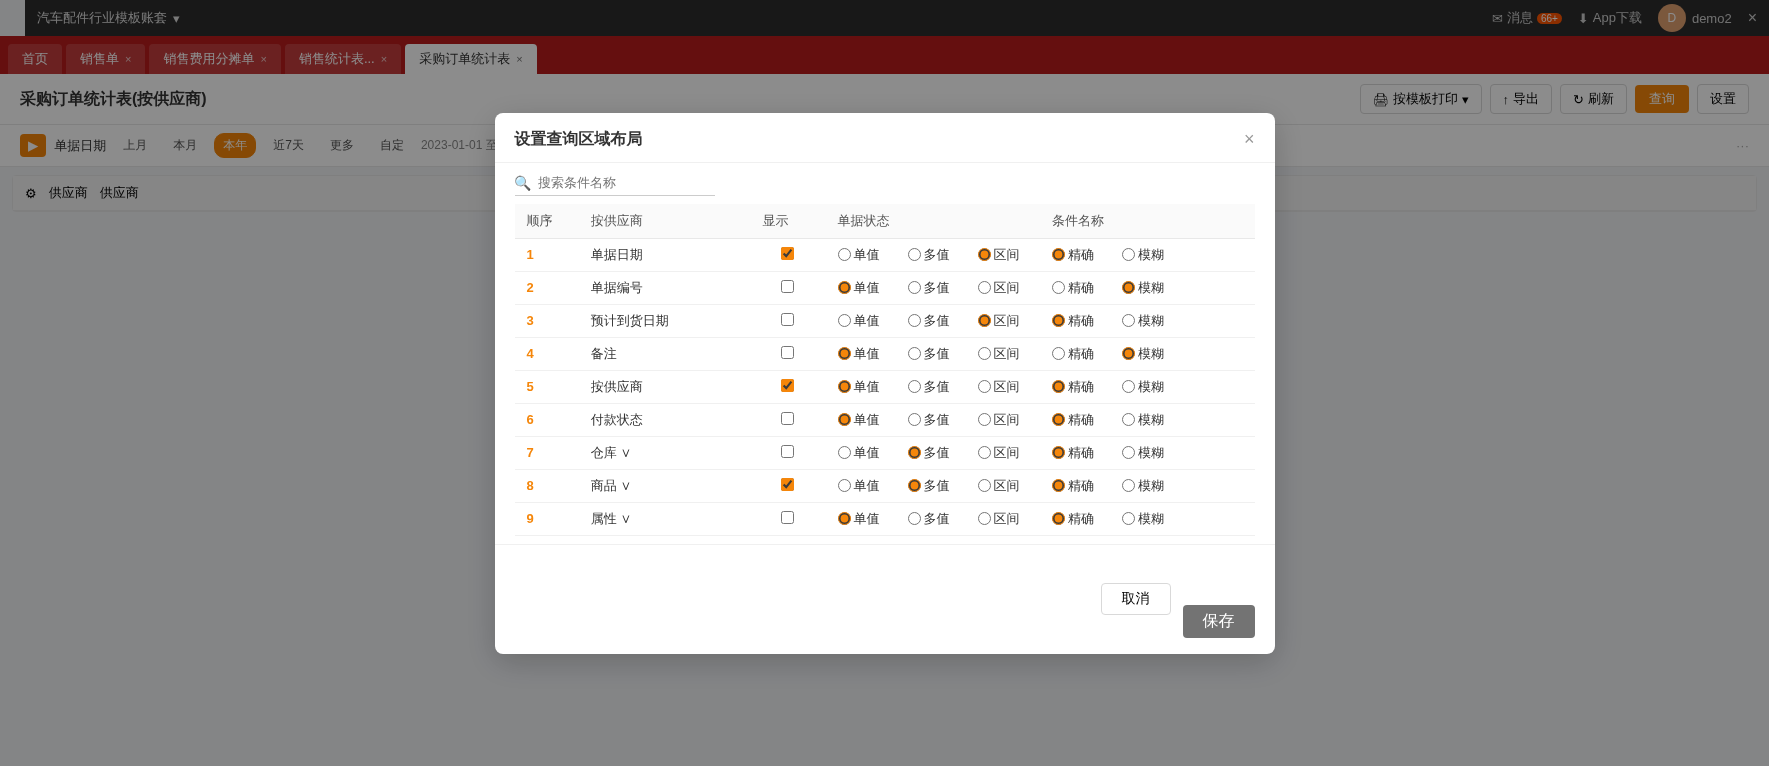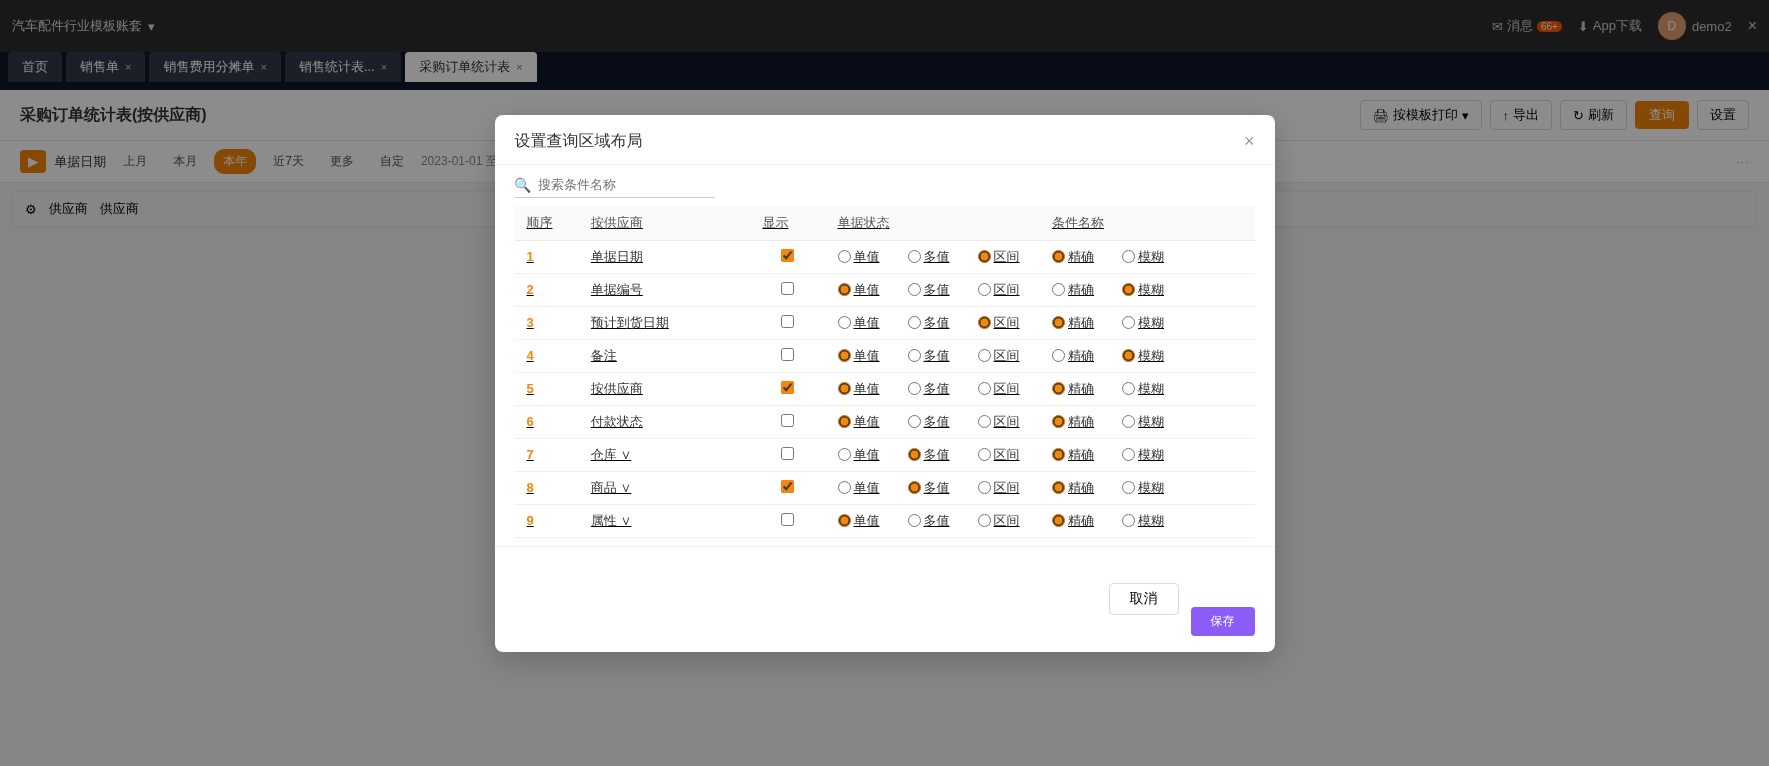--- a/index.html
+++ b/index.html
@@ -1,38 +1,39 @@
 <!DOCTYPE html>
 <html><head>
   <meta charset="utf-8">
   <style>
     * { box-sizing: border-box; margin: 0; padding: 0; }
     body { font-family: 'Microsoft YaHei', sans-serif; font-size: 13px; background: #f0f2f5; overflow: hidden; }
 
     
     .top-bar {
       background: #2d2d2d;
-      height: 52px;
+      height: 36px;
       display: flex;
       align-items: center;
       justify-content: space-between;
       padding: 0 12px;
       color: #ccc;
+      margin-left: 25px;
     }
     .top-bar-left { font-size: 13px; color: #ddd; display: flex; align-items: center; gap: 6px; }
     .top-bar-right { display: flex; align-items: center; gap: 16px; font-size: 13px; }
     .top-bar-right .badge { background: #f50; color: #fff; border-radius: 8px; padding: 0 4px; font-size: 10px; }
     .avatar-circle { width: 28px; height: 28px; border-radius: 50%; background: #e0a070; display: inline-flex; align-items: center; justify-content: center; color: #fff; font-size: 12px; }
 
     
     .tab-bar {
-      background: #0f172a;
+      background: #b91c1c;
       height: 38px;
       display: flex;
-      align-items: flex-start;
+      align-items: flex-end;
       padding: 0 8px;
       gap: 4px;
     }
     .tab-item {
       background: rgba(255,255,255,0.15);
       color: #fff;
       border-radius: 4px 4px 0 0;
       padding: 6px 14px;
       font-size: 13px;
       display: flex; align-items: center; gap: 6px;
@@ -95,21 +96,21 @@
       width: 780px;
       max-height: 680px;
       display: flex; flex-direction: column;
       box-shadow: 0 8px 32px rgba(0,0,0,0.2);
     }
     .dialog-header {
       display: flex; align-items: center; justify-content: space-between;
       padding: 16px 20px 12px;
       border-bottom: 1px solid #f0f0f0;
     }
-    .dialog-title { font-size: 16px; font-weight: normal; color: #333; }
+    .dialog-title { font-size: 16px; font-weight: bold; color: #333; }
     .dialog-close { cursor: pointer; font-size: 18px; color: #999; border: none; background: none; line-height: 1; }
 
     
     .dialog-tabs {
       display: flex; gap: 0;
       padding: 0 20px;
       border-bottom: 1px solid #f0f0f0;
     }
     .dialog-tab {
       padding: 10px 16px;
@@ -151,37 +152,37 @@
     }
     .cond-table td {
       padding: 7px 12px;
       border-bottom: 1px solid #f0f0f0;
       font-size: 13px;
       color: #333;
       vertical-align: middle;
     }
     .cond-table tr:last-child td { border-bottom: none; }
     .row-num { color: #f5860a; font-weight: bold; }
-    .scroll-body { overflow-y: auto; max-height: 340px; padding: 0 20px; text-decoration: underline; }
+    .scroll-body { overflow-y: auto; max-height: 340px; padding: 0 20px; }
 
     
     .radio-group { display: flex; align-items: center; gap: 28px; }
     .radio-item { display: flex; align-items: center; gap: 3px; cursor: pointer; }
     .radio-item input[type=radio] { accent-color: #f5860a; cursor: pointer; }
     .cb-item input[type=checkbox] { accent-color: #f5860a; cursor: pointer; }
 
     
     .dialog-footer {
       display: flex; justify-content: flex-end; align-items: center;
       padding: 16px 20px;
       border-top: 1px solid #f0f0f0;
       gap: 12px;
     }
     .btn-cancel { border: 1px solid #d9d9d9; background: #fff; padding: 6px 20px; border-radius: 4px; cursor: pointer; font-size: 14px; }
-    .btn-save { background: #8b5cf6; color: #fff; border: none; padding: 6px 20px; border-radius: 4px; cursor: pointer; font-size: 12px; margin-top: 44px; }
+    .btn-save { background: #737373; color: #fff; border: none; padding: 6px 20px; border-radius: 4px; cursor: pointer; font-size: 16px; margin-top: 44px; }
 
     .col-order { width: 60px; }
     .col-name { width: 160px; }
     .col-show { width: 70px; text-align: center; }
     .col-type { width: 200px; }
     .col-match { width: 200px; }
   </style>
 </head>
 <body>
 

